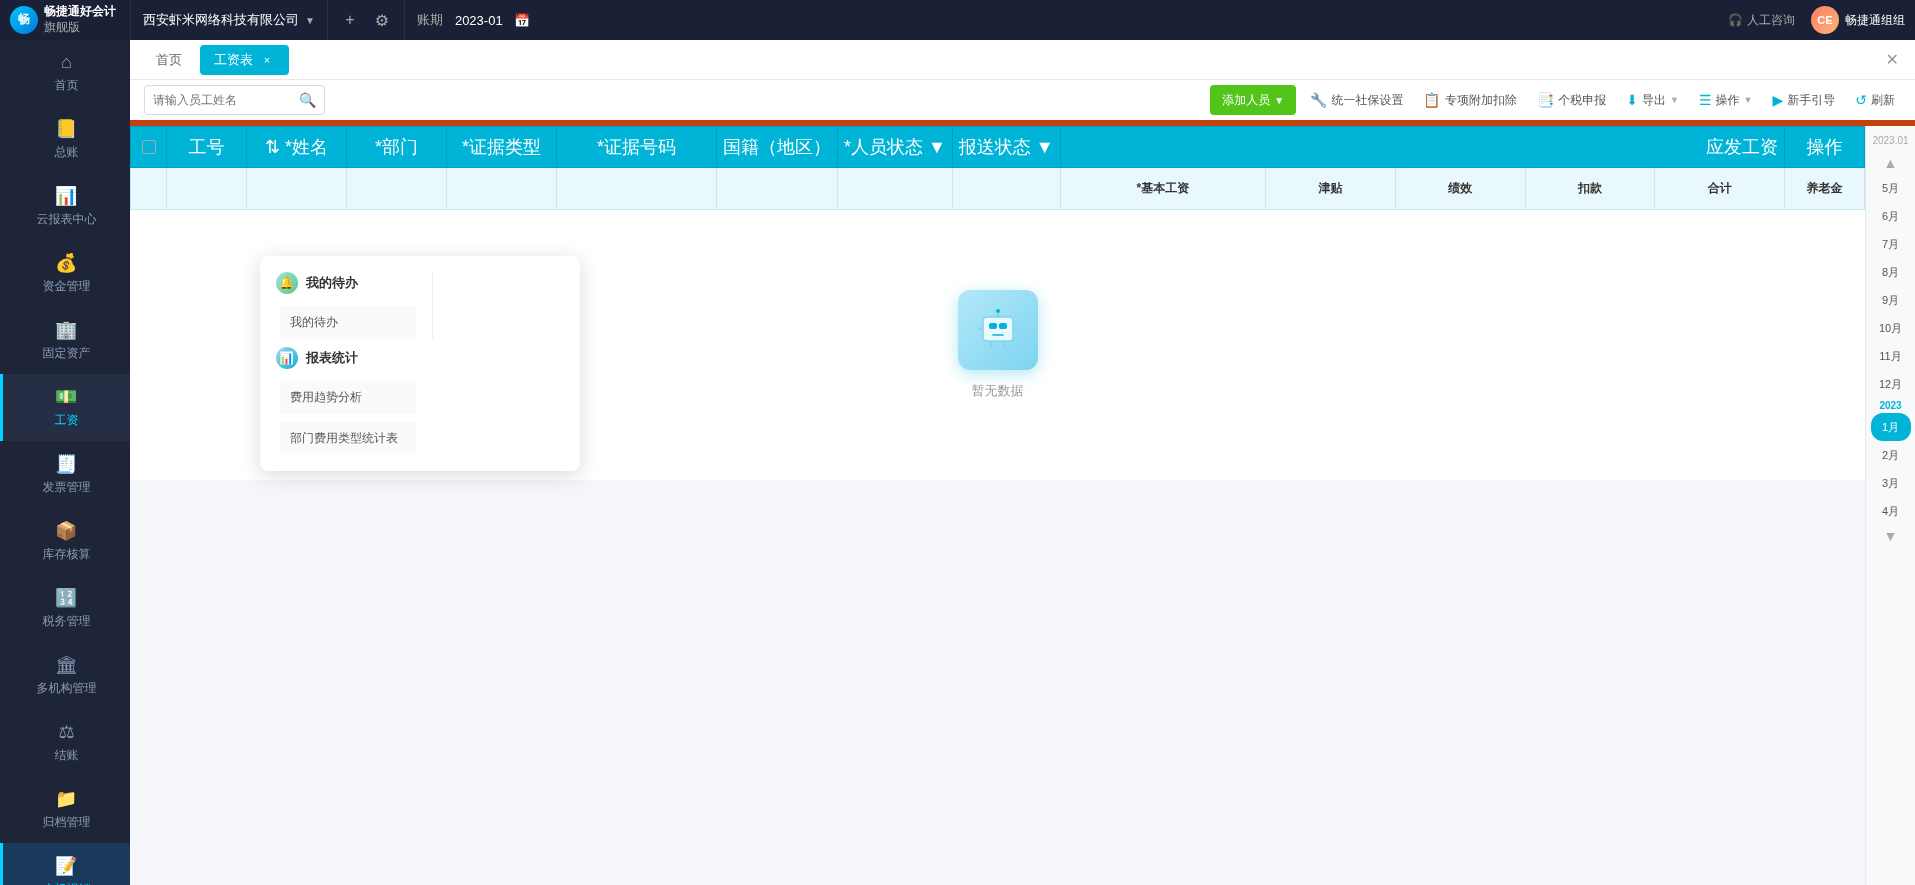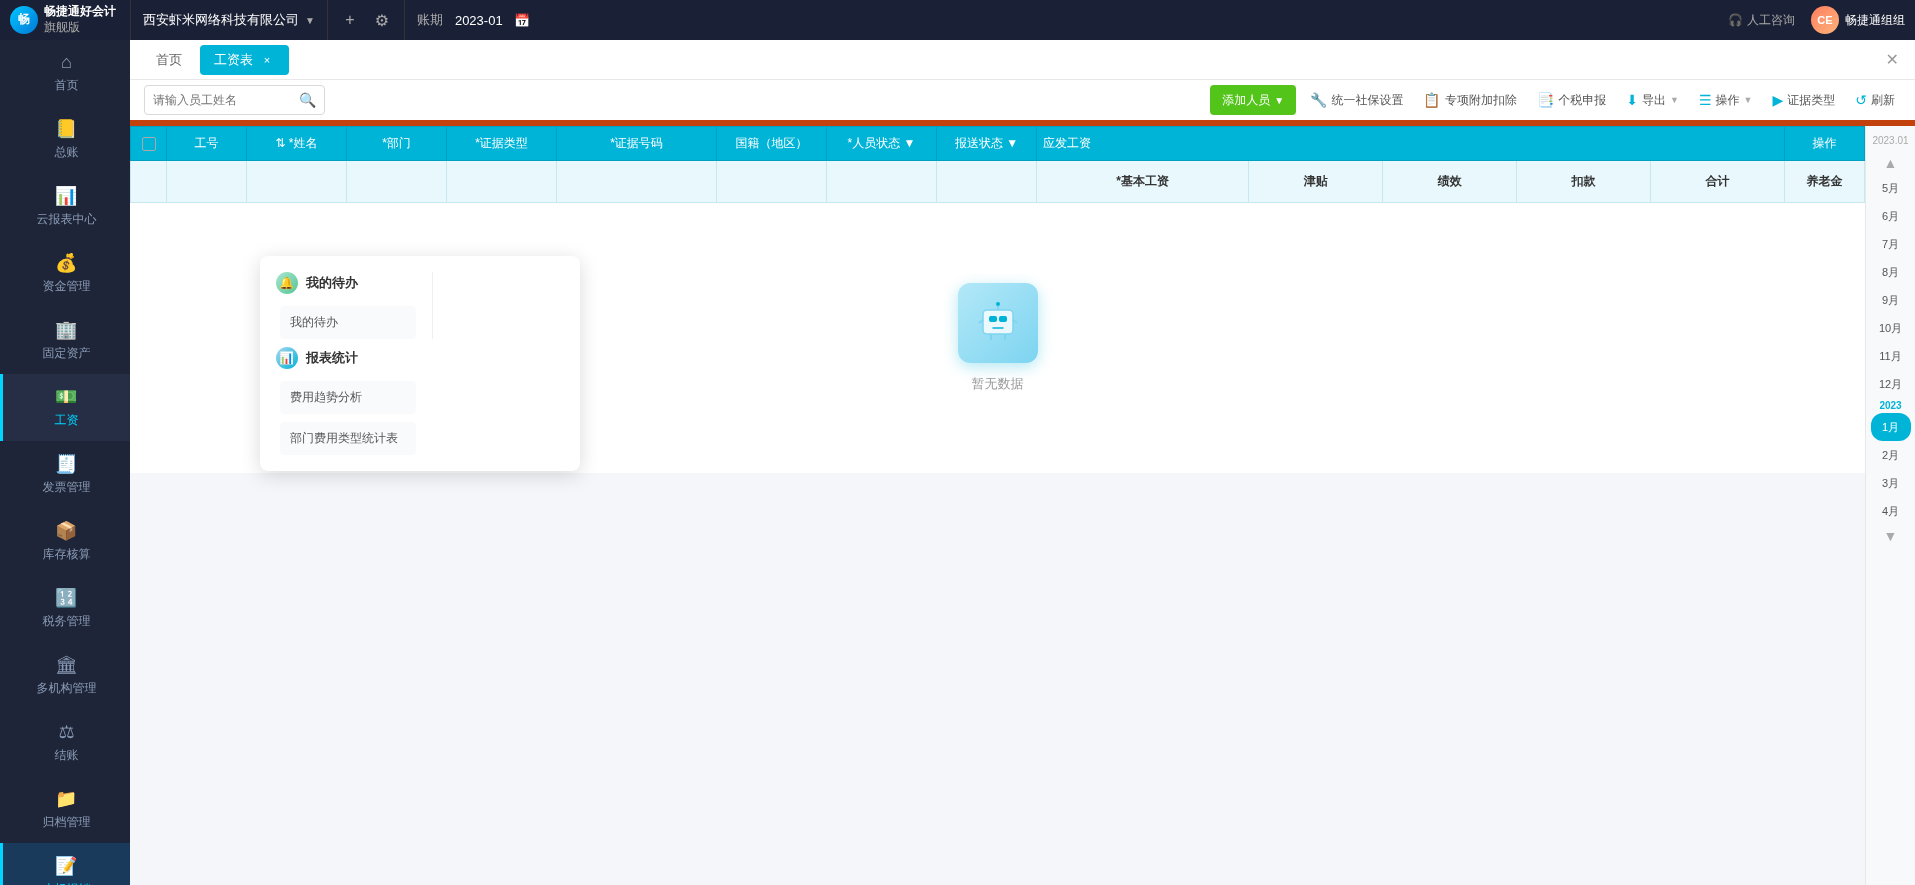--- a/index.html
+++ b/index.html
@@ -206,21 +206,21 @@
     }
     .payroll-table {
       width: 100%;
       border-collapse: collapse;
       background: white;
       min-width: 1400px;
     }
     .payroll-table thead tr.header-row-1 th {
       background: #00b4d8;
       color: white;
-      font-size: 12px;
+      font-size: 18px;
       font-weight: normal;
       padding: 8px 6px;
       border: 1px solid #00a0c3;
       text-align: center;
       white-space: nowrap;
     }
     .payroll-table thead tr.header-row-2 th {
       background: #e8f8fc;
       color: #333;
       font-size: 12px;
@@ -511,21 +511,21 @@
         </div>
 
         <div class="toolbar-action">
           <span class="action-icon">☰</span>
           <span>操作</span>
           <span style="font-size:9px;color:#aaa;">▼</span>
         </div>
 
         <div class="toolbar-action">
           <span class="action-icon">▶</span>
-          <span>证据类型</span>
+          <span>新手引导</span>
         </div>
 
         <div class="toolbar-action">
           <span class="action-icon">↺</span>
           <span>刷新</span>
         </div>
       </div>
     </div>
 
     <div style="flex:1;display:flex;overflow:hidden;position:relative;">
@@ -542,21 +542,21 @@
               <th class="col-id">工号</th>
               <th class="col-name">
                 ⇅ *姓名
               </th>
               <th class="col-dept">*部门</th>
               <th class="col-id-type">*证据类型</th>
               <th class="col-id-num">*证据号码</th>
               <th class="col-nation">国籍（地区）</th>
               <th class="col-status">*人员状态 ▼</th>
               <th class="col-report">报送状态 ▼</th>
-              <th colspan="5" style="background:#00b4d8;color:white;text-align:left;border:1px solid #00a0c3;">应发工资</th>
+              <th colspan="5" style="background:#00b4d8;color:white;text-align:right;border:1px solid #00a0c3;">应发工资</th>
               <th class="col-ops">操作</th>
             </tr>
             <tr class="header-row-2">
               <th></th>
               <th></th>
               <th></th>
               <th></th>
               <th></th>
               <th></th>
               <th></th>

